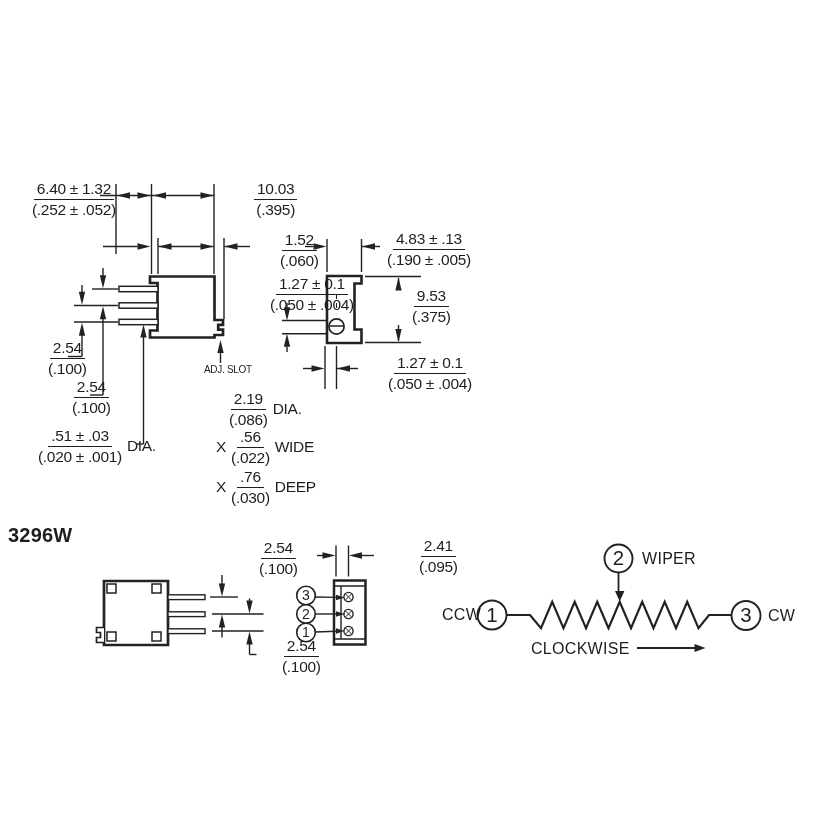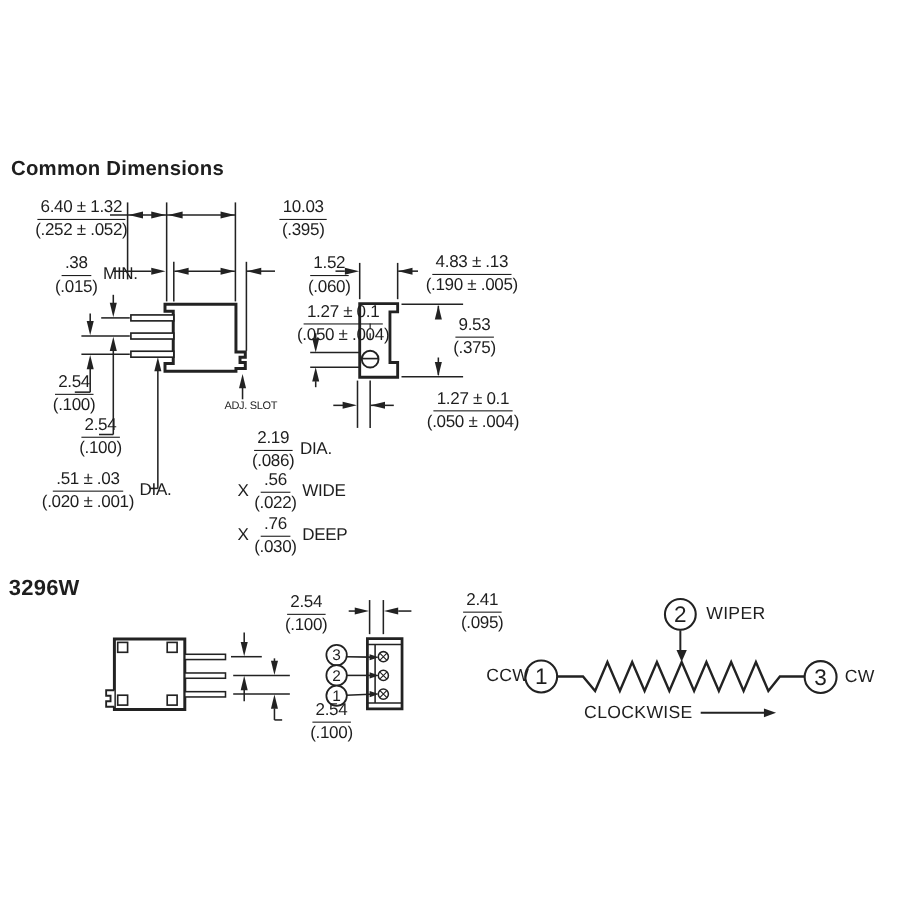--- a/index.html
+++ b/index.html
@@ -193,41 +193,33 @@
       <text x="618.5" y="565.3" font-size="20.5" text-anchor="middle">2</text>
       <text x="746" y="622.3" font-size="20.5" text-anchor="middle">3</text>
       <path fill="none" class="ink" stroke-width="2.2" stroke-linejoin="miter" d="M506.5,615 H530 L541,628.2 L552.2,601.8 L563.5,628.2 L574.7,601.8 L586,628.2 L597.2,601.8 L608.5,628.2 L619.7,601.8 L631,628.2 L642.2,601.8 L653.5,628.2 L664.7,601.8 L676,628.2 L687.2,601.8 L698.5,628.2 L709,615 H731.5"></path>
       <path d="M618.5,573 V592" fill="none" class="ink" stroke-width="1.8"></path>
       <path class="fillink" d="M619.7,601.5 L615,591 L624.4,591 Z"></path>
       <path d="M637,648 H695" fill="none" class="ink" stroke-width="1.8"></path>
       <path class="fillink" d="M705.5,648 L694.5,644 L694.5,652 Z"></path>
     </g>
   </svg>
 
-  <div class="ttl" style="left:10px;top:142px;">Common Dimensions</div>
   <div class="ttl2" style="left:8px;top:524px;">3296W</div>
 
   <div class="dim" style="left:4px;top:181px;">
     <span class="frac">
         <span class="num">6.40 ± 1.32</span>
         <span class="den">(.252 ± .052)</span>
       </span>
   </div>
   <div class="dim" style="left:226px;top:181px;">
     <span class="frac">
         <span class="num">10.03</span>
         <span class="den">(.395)</span>
       </span>
-  </div>
-  <div class="dim" style="left:22px;top:232px;">
-    <span class="frac">
-        <span class="num">.38</span>
-        <span class="den">(.015)</span>
-      </span>
-    <span>MIN.</span>
   </div>
   <div class="dim" style="left:252px;top:232px;">
     <span class="frac">
         <span class="num">1.52</span>
         <span class="den">(.060)</span>
       </span>
   </div>
   <div class="dim" style="left:359px;top:231px;">
     <span class="frac">
         <span class="num">4.83 ± .13</span>

